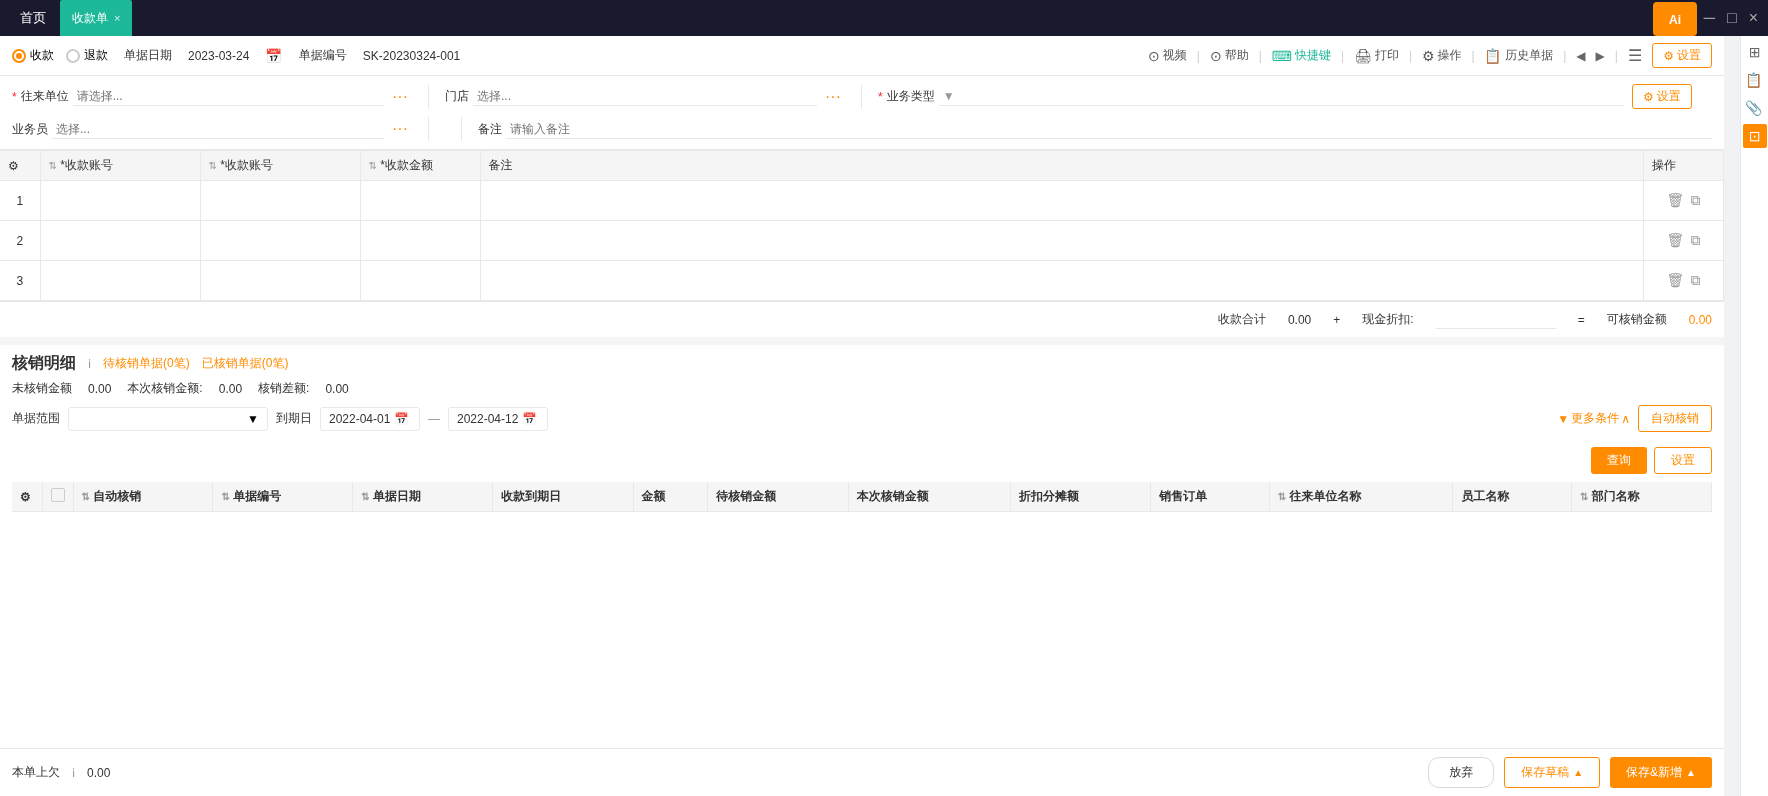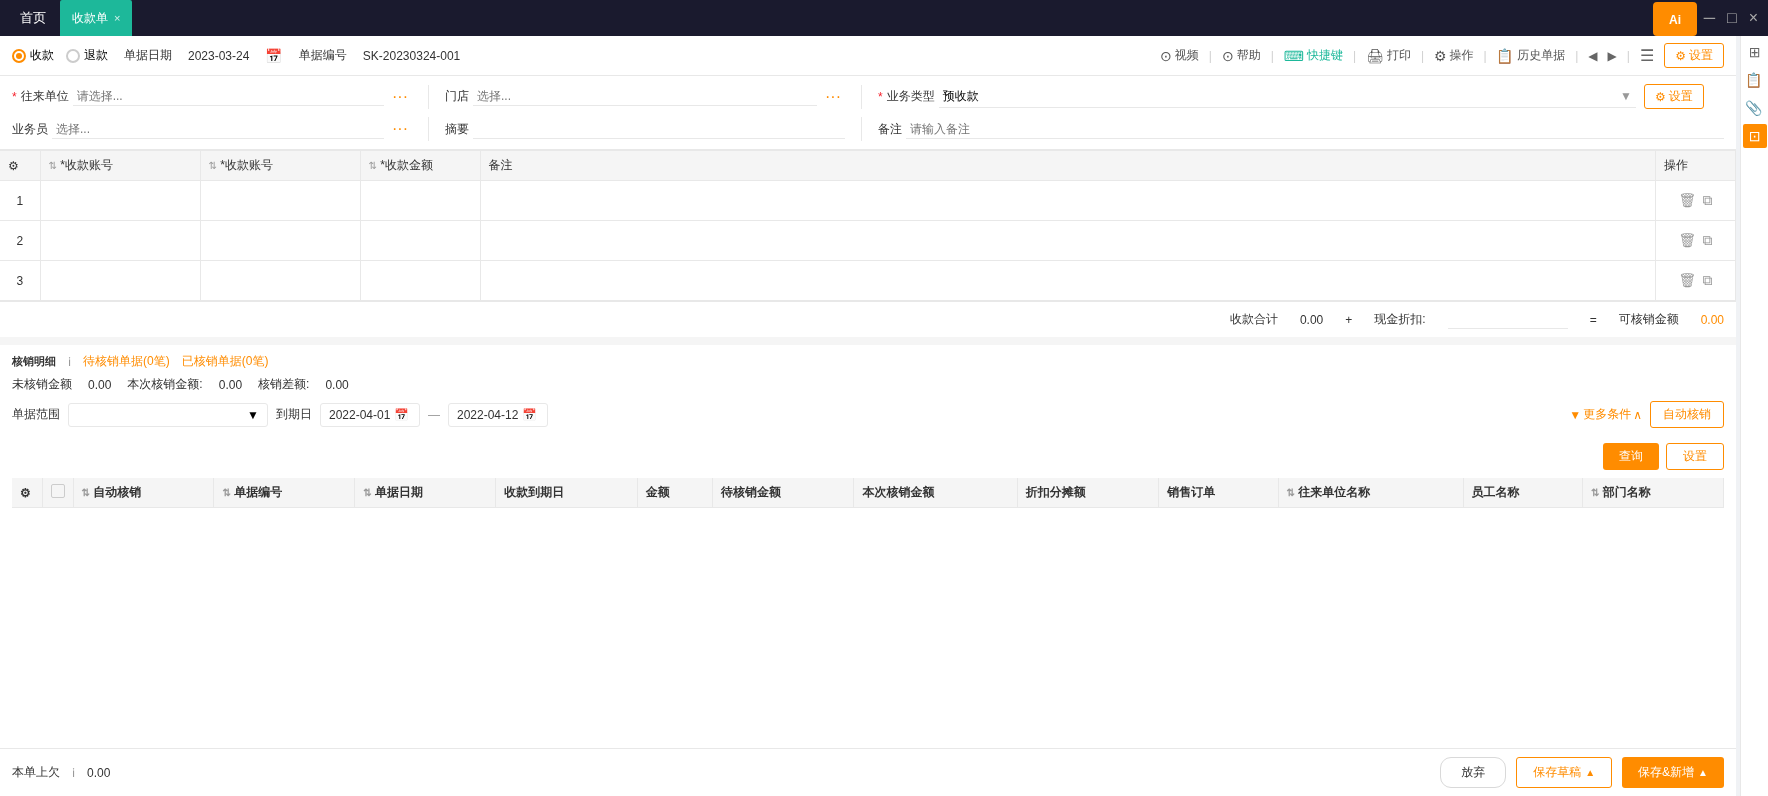--- a/index.html
+++ b/index.html
@@ -67,21 +67,21 @@
     .summary-value { color: #333; }
     .summary-orange { color: #ff8c00; font-weight: 500; }
     .summary-input { width: 120px; border: none; border-bottom: 1px solid #e8e8e8; outline: none; padding: 2px 4px; }
 
     
     .section-divider { background: #f5f5f5; height: 8px; }
 
     
     .writeoff-section { padding: 8px 12px; background: #fff; flex: 1; overflow-y: auto; display: flex; flex-direction: column; }
     .writeoff-header { display: flex; align-items: center; gap: 12px; margin-bottom: 6px; }
-    .section-title { font-size: 11px; font-weight: 600; color: #333; text-align: right; }
+    .section-title { font-size: 16px; font-weight: 600; color: #333; text-align: right; }
     .info-icon { color: #999; font-size: 12px; cursor: pointer; }
     .tag-btn { color: #ff8c00; cursor: pointer; font-size: 12px; border: none; background: none; }
     .writeoff-stats { display: flex; gap: 16px; align-items: center; margin-bottom: 8px; }
     .stat-item { color: #333; }
     .stat-val { color: #333; }
     .filter-label { color: #333; }
     .filter-select { border: 1px solid #e8e8e8; padding: 4px 8px; border-radius: 3px; min-width: 200px; cursor: pointer; display: flex; align-items: center; justify-content: space-between; }
     .date-input { border: 1px solid #e8e8e8; padding: 4px 8px; border-radius: 3px; width: 100px; color: #333; display: flex; align-items: center; gap: 4px; cursor: pointer; }
     .date-sep { color: #999; }
     .filter-btn { background: #ff8c00; color: #fff; border: none; padding: 4px 16px; border-radius: 3px; cursor: pointer; }
@@ -104,21 +104,21 @@
     .btn-draft { background: #fff; color: #ff8c00; border: 1px solid #ff8c00; padding: 6px 16px; border-radius: 3px; cursor: pointer; display: flex; align-items: center; gap: 4px; }
     .btn-save-new { background: #ff8c00; color: #fff; border: none; padding: 6px 16px; border-radius: 3px; cursor: pointer; display: flex; align-items: center; gap: 4px; }
     .btn-arrow { font-size: 10px; }
 
     
     .right-sidebar { position: absolute; right: 0; top: 36px; width: 28px; background: #fff; border-left: 1px solid #e8e8e8; display: flex; flex-direction: column; align-items: center; padding: 4px 0; gap: 4px; height: calc(796px - 36px); }
     .sidebar-icon { width: 24px; height: 24px; display: flex; align-items: center; justify-content: center; color: #666; cursor: pointer; font-size: 14px; border-radius: 2px; }
     .sidebar-icon.active { background: #ff8c00; color: #fff; }
 
     .main-content { display: flex; flex: 1; overflow: hidden; }
-    .content-area { flex: 1; overflow-y: auto; display: flex; flex-direction: column; padding-right: 32px; }
+    .content-area { flex: 1; overflow-y: auto; display: flex; flex-direction: column; padding-right: 44px; }
 
     
     .content-area::-webkit-scrollbar { width: 6px; }
     .content-area::-webkit-scrollbar-thumb { background: #ccc; border-radius: 3px; }
 
     .writeoff-filter-area { display: flex; align-items: center; gap: 8px; margin-bottom: 15px; justify-content: space-between; }
     .writeoff-filter-left { display: flex; align-items: center; gap: 8px; }
 
     .ai-btn { position: absolute; right: 35px; bottom: 590px; background: #ff8c00; color: #fff; border: none; padding: 8px 16px; border-radius: 4px; cursor: pointer; font-size: 16px; font-weight: bold; }
   </style>
@@ -212,42 +212,37 @@
           <div class="form-field" style="flex: 2; max-width: 400px;">
             <span class="form-label">门店</span>
             <input class="form-input" style="color: rgb(153, 153, 153);" placeholder="选择...">
             <span class="dots-btn">···</span>
           </div>
           <div class="form-divider"></div>
           <div class="form-field" style="flex: 2;">
             <span class="required">*</span>
             <span class="form-label">业务类型</span>
             <div class="select-field" style="flex:1; display:flex; align-items:center; border-bottom:1px solid #e8e8e8; padding: 2px 4px; cursor:pointer;">
-              <span style="flex:1;">预收款</span>
               <span class="select-arrow">▼</span>
             </div>
           </div>
           <div style="width: 80px; margin-left: 8px;">
             <button class="btn-setting">
               <span>⚙</span>
               <span>设置</span>
             </button>
           </div>
         </div>
         <div class="form-row">
           <div class="form-field" style="flex: 2; max-width: 400px;">
             <span class="form-label">业务员</span>
             <input class="form-input" style="color: rgb(153, 153, 153);" placeholder="选择...">
             <span class="dots-btn">···</span>
           </div>
           <div class="form-divider"></div>
-          <div class="form-field" style="flex: 2; max-width: 400px;">
-            <span class="form-label">摘要</span>
-            <input class="form-input" style="flex: 1 1 0%;">
-          </div>
           <div class="form-divider"></div>
           <div class="form-field" style="flex: 2;">
             <span class="form-label">备注</span>
             <input class="form-input" style="color: #be185d; flex: 1 1 0%;" placeholder="请输入备注">
           </div>
         </div>
       </div>
 
       <div class="table-area">
         <div class="table-wrap">

